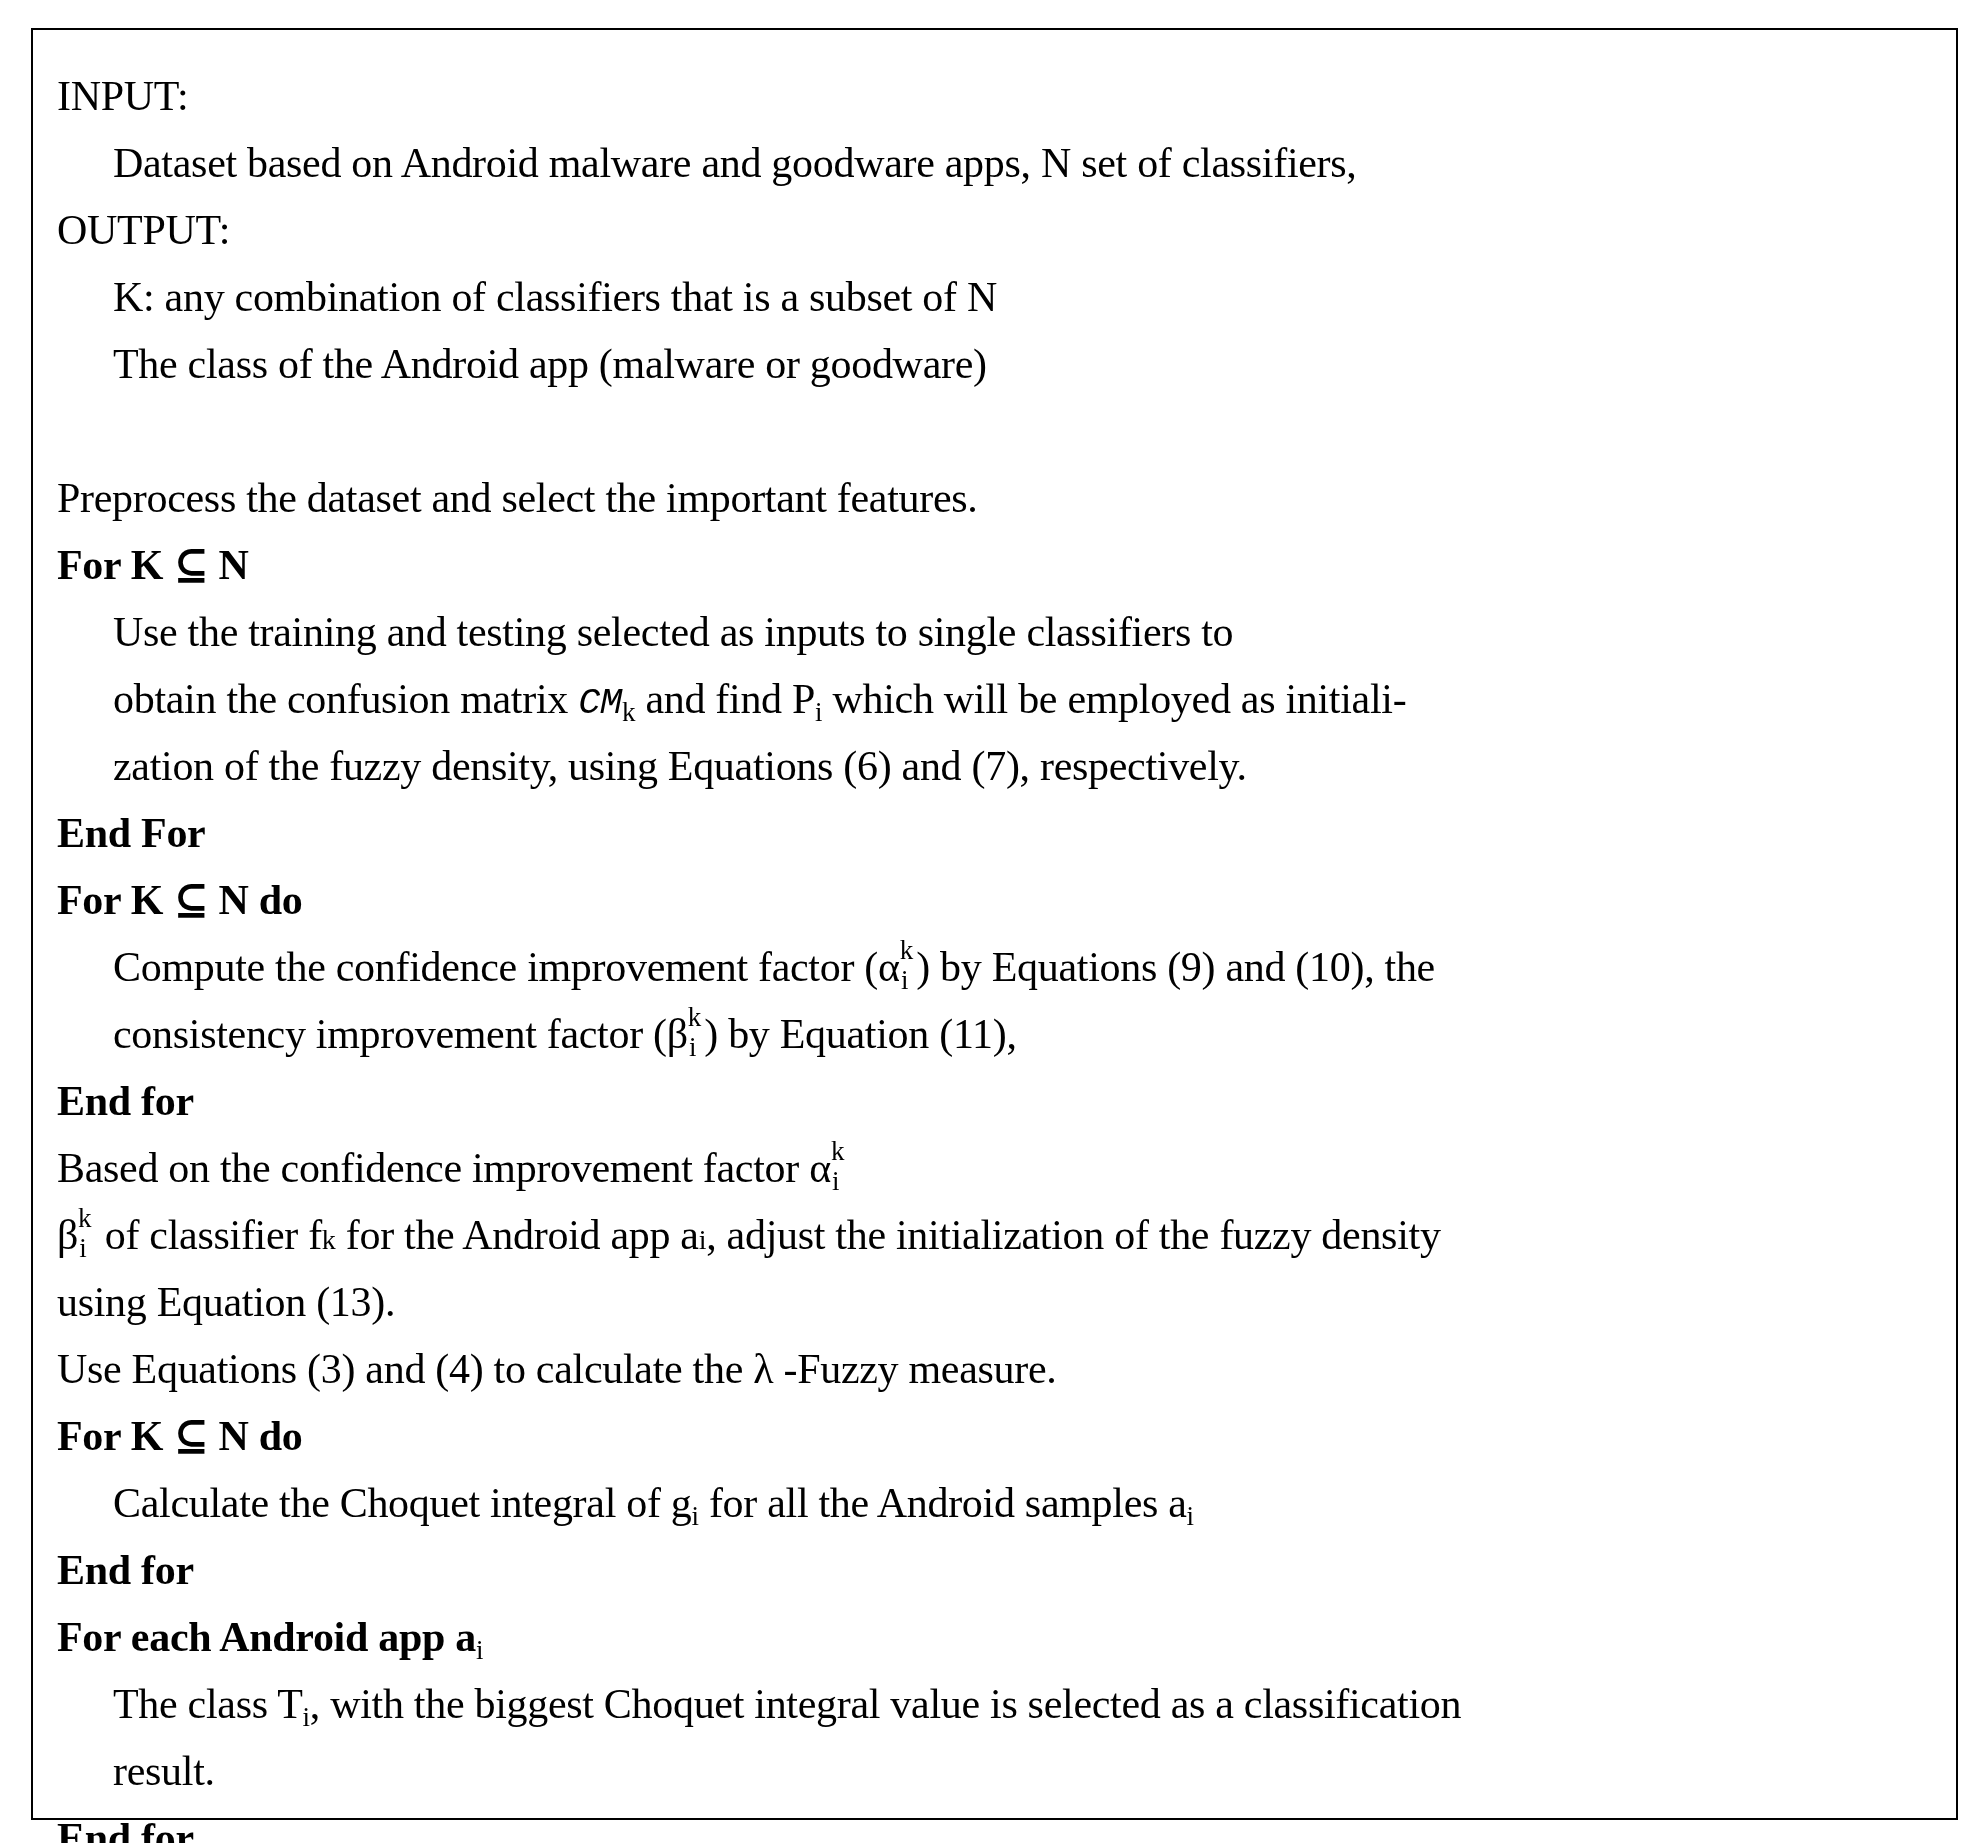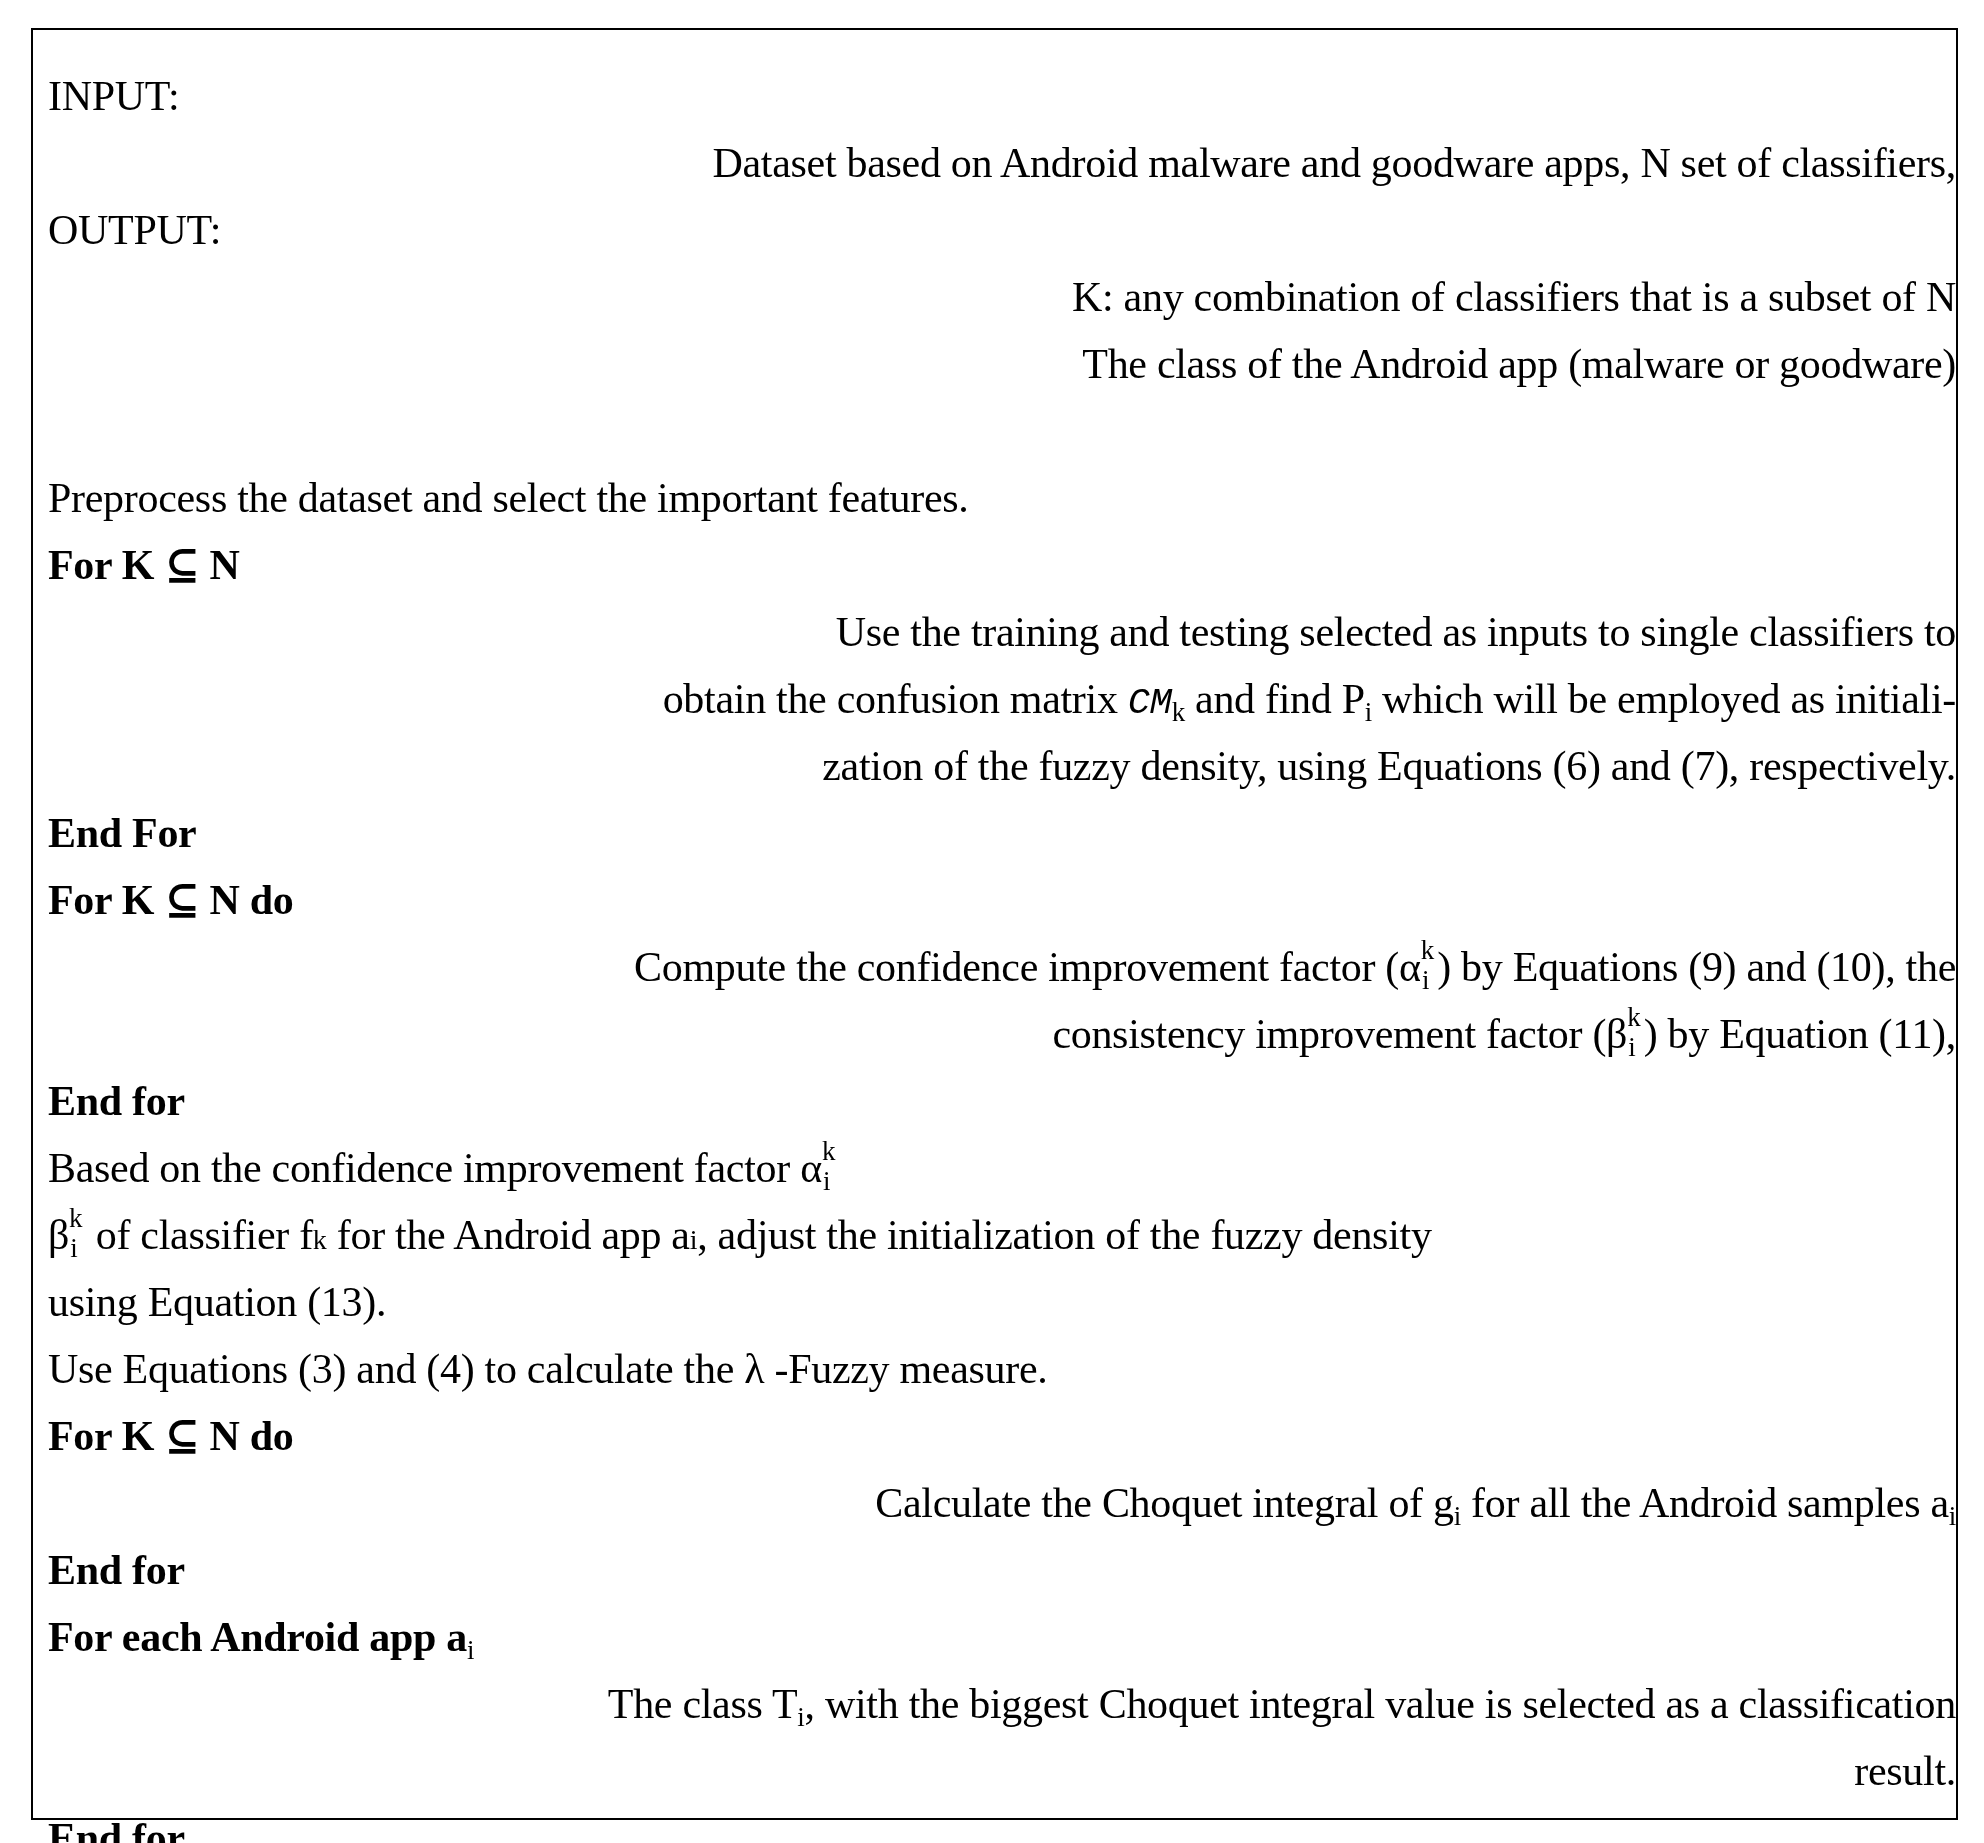--- a/index.html
+++ b/index.html
@@ -5,23 +5,23 @@
   html, body { margin:0; padding:0; background:#ffffff; }
   body { width:1985px; height:1843px; position:relative; overflow:hidden; }
   .box {
     position:absolute; left:31px; top:28px; width:1927px; height:1792px;
     border:2.9px solid #000; box-sizing:border-box; background:#fff;
   }
   .lines { position:absolute; left:0; top:33px; width:100%; }
   .line {
     position:relative; height:67px; line-height:67px;
     font-family:"Liberation Serif","DejaVu Serif",serif; font-size:42px; color:#000;
-    white-space:nowrap; padding-left:15px; letter-spacing:-0.3px;
+    white-space:nowrap; padding-left:24px; letter-spacing:-0.3px;
   }
-  .line.indent { padding-left:105px;text-align:right; }
+  .line.indent { padding-left:80px; }
   .b { font-weight:bold; }
   .sub { font-size:27px; vertical-align:-8.3px; }
   .supsub { display:inline-block; position:relative; width:16.5px; height:35px; vertical-align:middle; }
   .supsub .s1 { position:absolute; left:0; top:-16.5px; font-size:27px; line-height:27px; }
   .supsub .s2 { position:absolute; left:1.2px; top:13px; font-size:27px; line-height:27px; }
   .mono { font-family:"Liberation Mono","DejaVu Sans Mono",monospace; font-size:37px;font-style:italic; }
   .small { font-size:28px; }
 </style>
 </head>
 <body>

